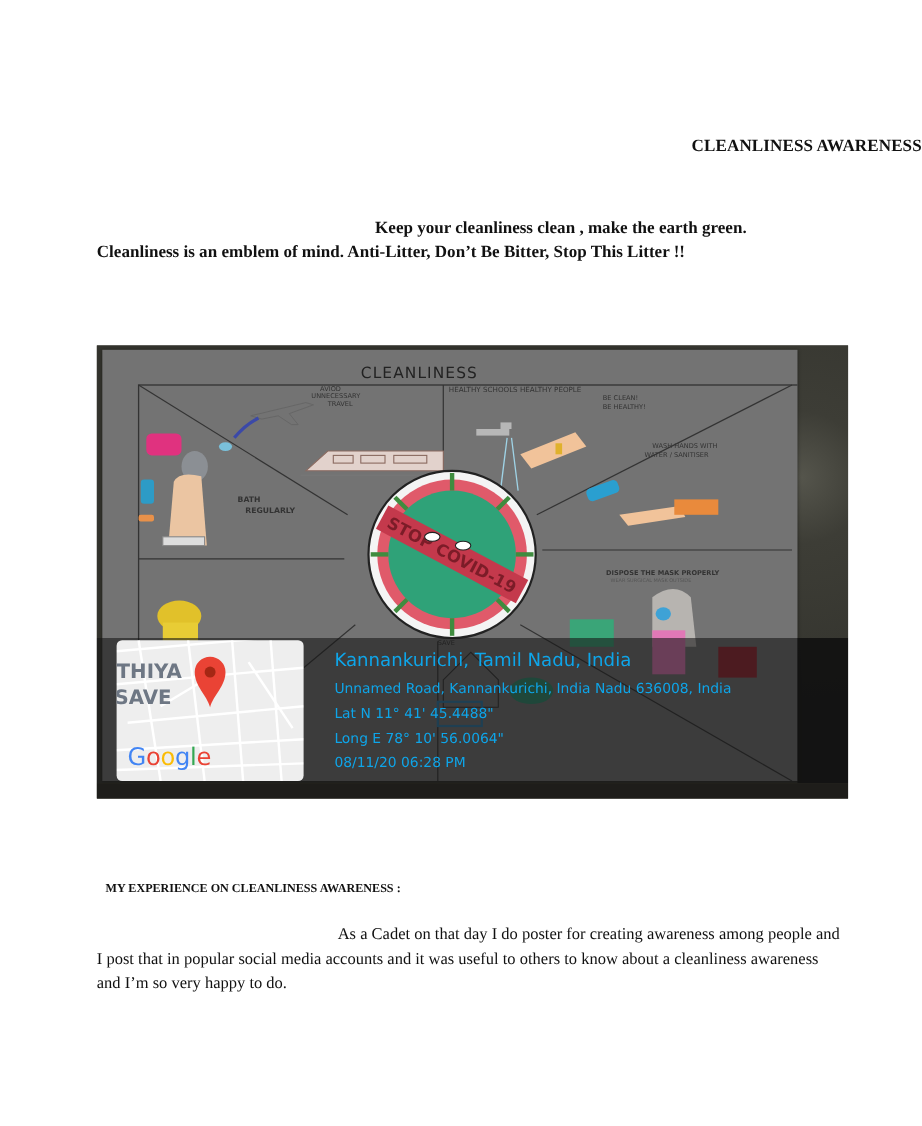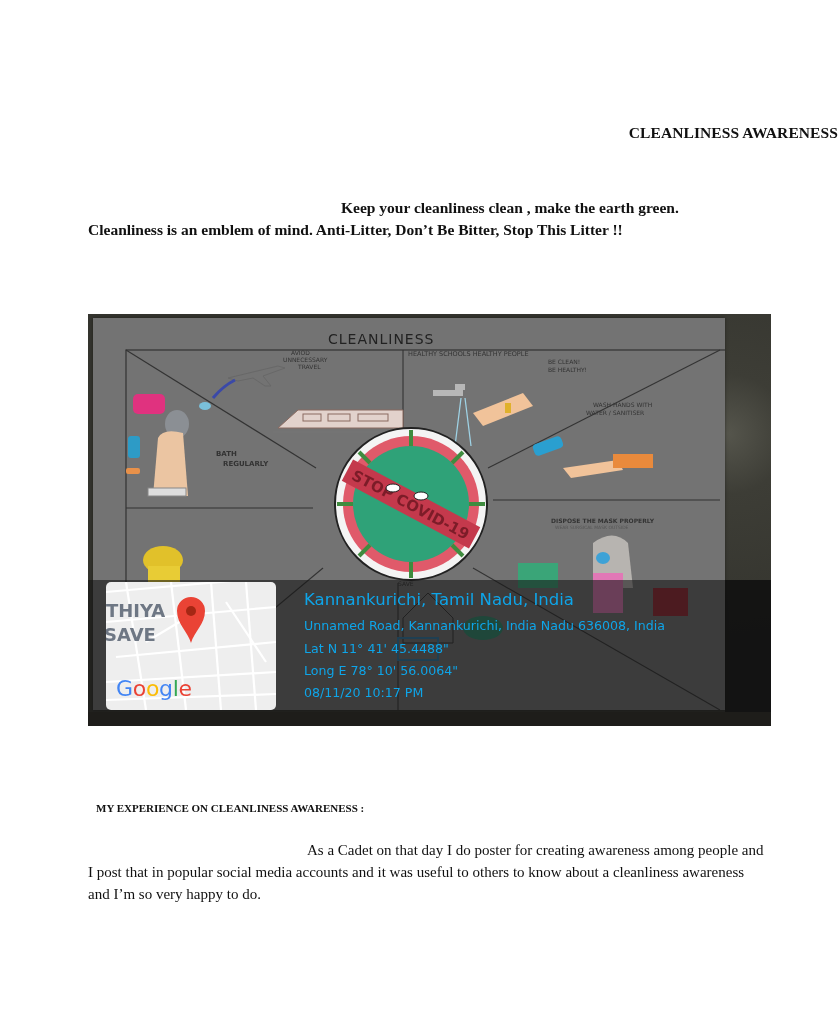--- a/index.html
+++ b/index.html
@@ -173,17 +173,17 @@
     </svg>
     <div class="google-logo">
       <span class="g-blue">G</span><span class="g-red">o</span><span class="g-yellow">o</span><span class="g-blue">g</span><span class="g-green">l</span><span class="g-red">e</span>
     </div>
   </div>
 
   <div class="loc-text loc-place">Kannankurichi, Tamil Nadu, India</div>
   <div class="loc-text loc-line loc-addr">Unnamed Road, Kannankurichi, India Nadu 636008, India</div>
   <div class="loc-text loc-line loc-lat">Lat N 11° 41' 45.4488"</div>
   <div class="loc-text loc-line loc-long">Long E 78° 10' 56.0064"</div>
-  <div class="loc-text loc-line loc-time">08/11/20 10:17 PM</div>
+  <div class="loc-text loc-line loc-time">08/11/20 06:28 PM</div>
 </div>
 
 <div class="abs exp-heading">MY EXPERIENCE ON CLEANLINESS AWARENESS :</div>
 <div class="abs exp-body"><span class="indent"></span><span>As a Cadet on that day I do poster for creating awareness</span> <span>among people and I post that in popular social media accounts and it was useful to others to know about a cleanliness awareness and I’m so very happy to do.</span></div>
 
 </body></html>

